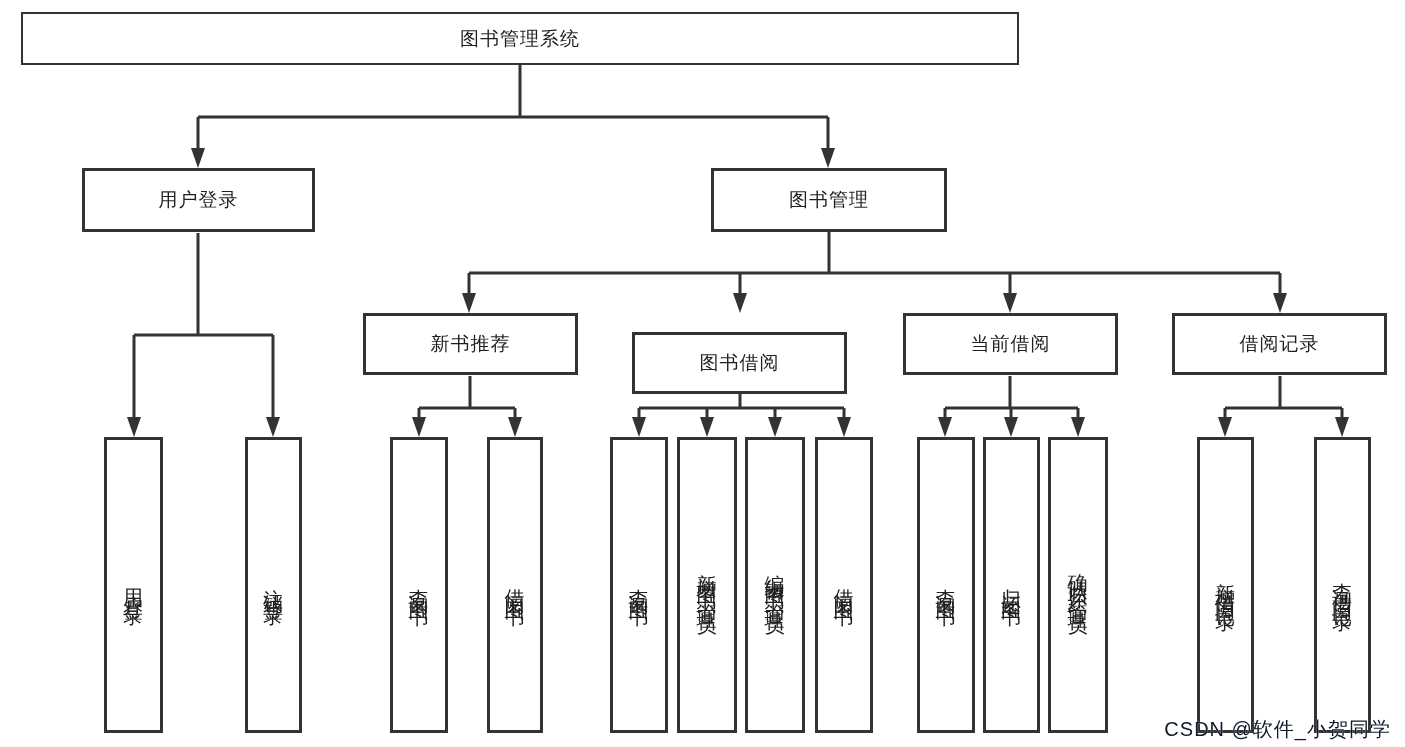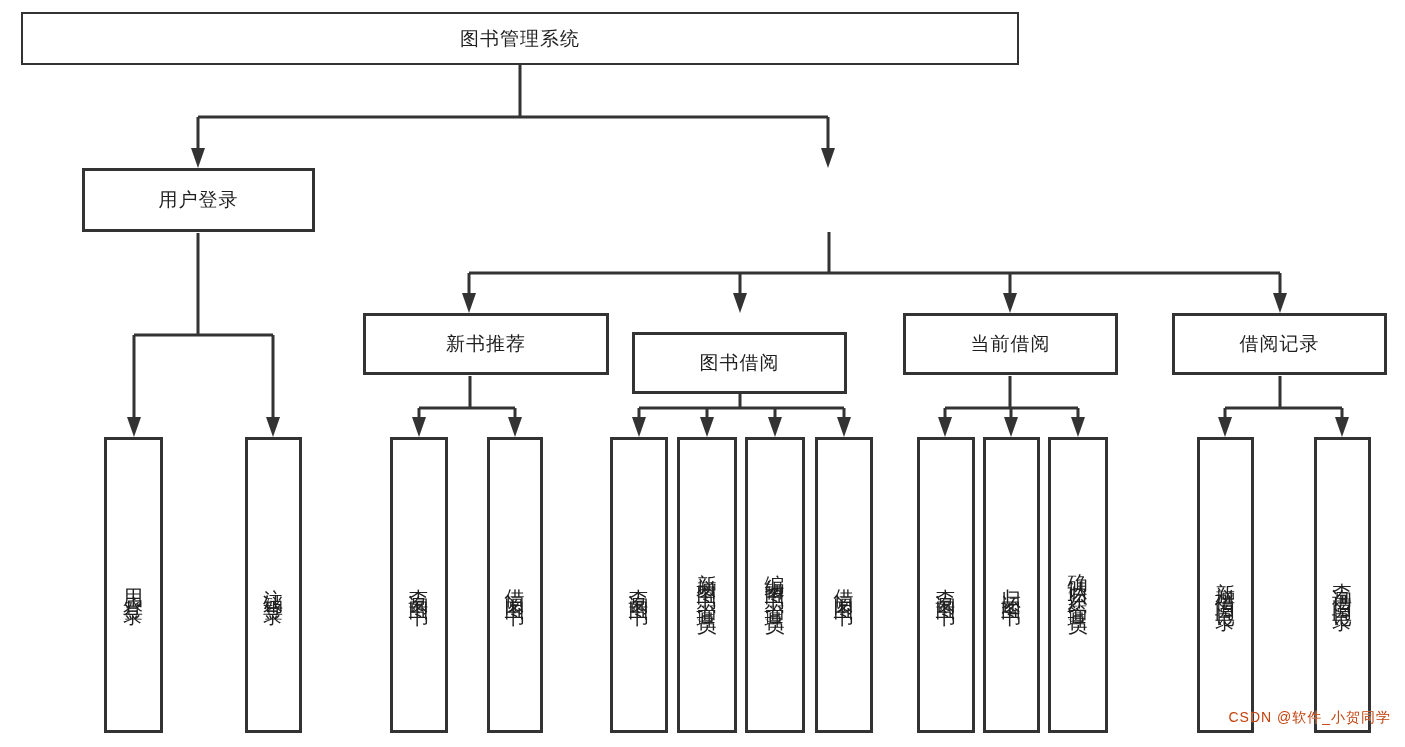--- a/index.html
+++ b/index.html
@@ -42,23 +42,23 @@
     writing-mode: vertical-rl;
     text-orientation: upright;
     font-size: 20px;
     letter-spacing: 6px;
     line-height: 1;
     white-space: nowrap;
   }
   .watermark {
     position: absolute;
     right: 14px;
-    bottom: 20px;
-    font-size: 14px;
-    color: #c2410c;
+    bottom: 4px;
+    font-size: 20px;
+    color: #0f172a;
     text-shadow: 0 0 1px #ffffff;
     letter-spacing: 1px;
   }
 </style>
 </head>
 <body>
 
 <div class="canvas">
 
   <svg class="connectors" width="1405" height="747" viewBox="0 0 1405 747">
@@ -94,22 +94,25 @@
     </g>
   </svg>
 
   <div class="node h-node root-node" style="left:21px; top:12px; width:998px; height:53px;">
     <span>图书管理系统</span>
   </div>
 
   <div class="node h-node" style="left:82px; top:168px; width:233px; height:64px;">
     <span>用户登录</span>
   </div>
+  <div class="node h-node" style="left:711px; top:168px; width:236px; height:64px;">
+    <span>图书管理</span>
+  </div>
 
-  <div class="node h-node" style="left:363px; top:313px; width:246px; height:62px;">
+  <div class="node h-node" style="left:363px; top:313px; width:215px; height:62px;">
     <span>新书推荐</span>
   </div>
   <div class="node h-node" style="left:632px; top:313px; width:215px; height:62px;margin-top:19px;">
     <span>图书借阅</span>
   </div>
   <div class="node h-node" style="left:1172px; top:313px; width:215px; height:62px;">
     <span>借阅记录</span>
   </div>
   <div class="node h-node" style="left:903px; top:313px; width:215px; height:62px;">
     <span>当前借阅</span>

